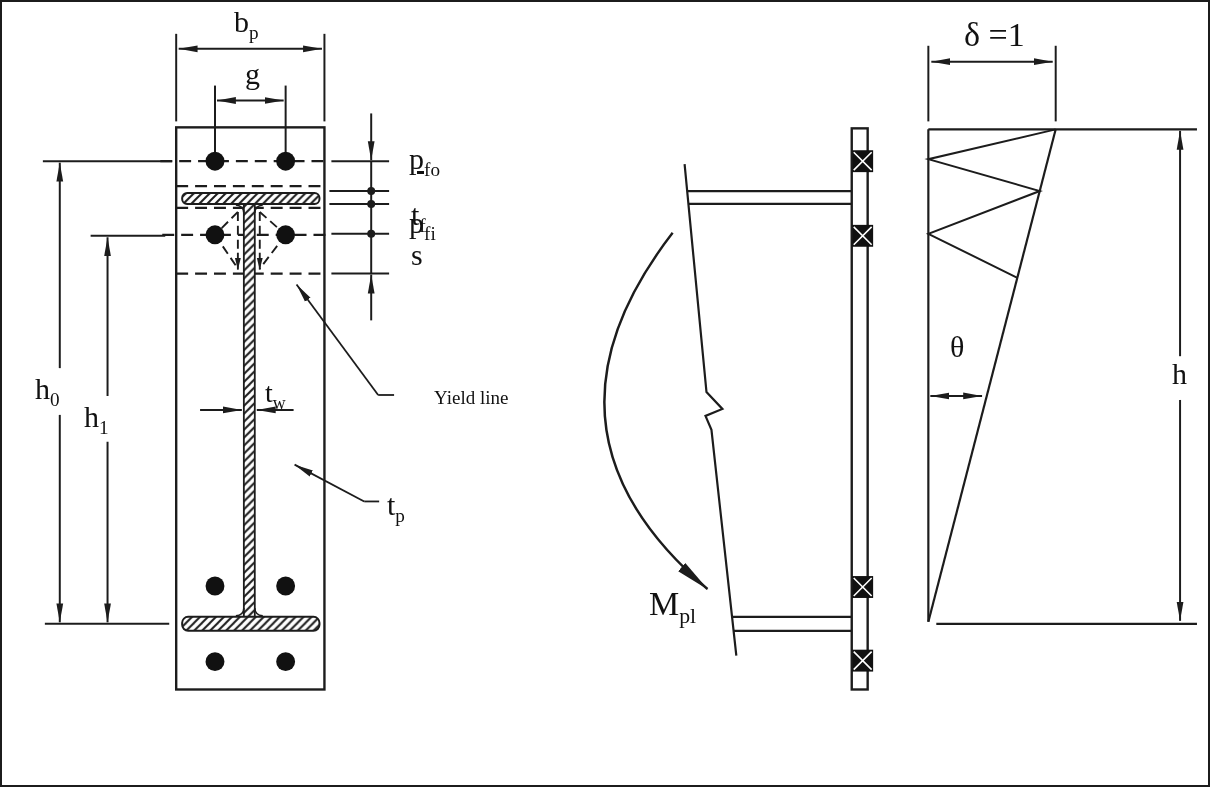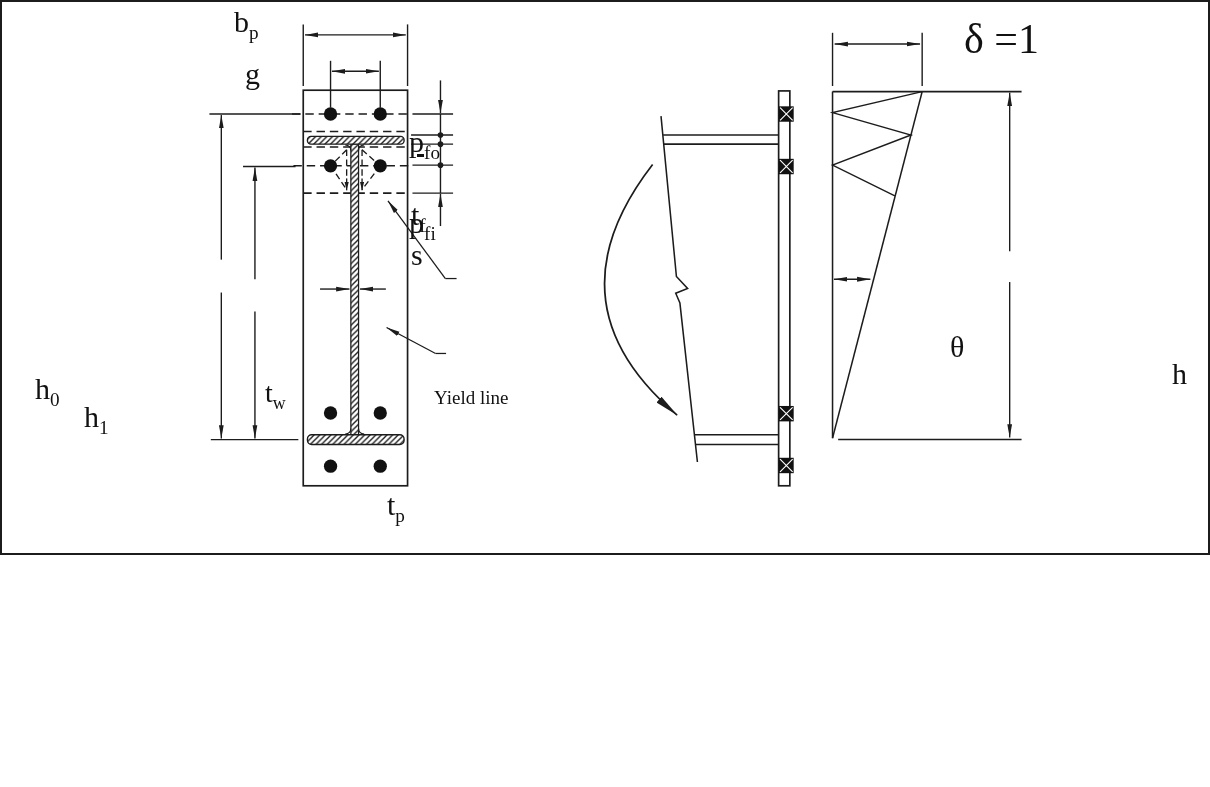--- a/index.html
+++ b/index.html
@@ -1,36 +1,36 @@
 <!DOCTYPE html>
 <html><head>
 <meta charset="utf-8">
 <style>
   html,body{margin:0;padding:0;background:#fff;}
   .frame{
     position:relative;
-    width:1210px;height:555px;
+    width:1210px;height:787px;
     box-sizing:border-box;
     border:2px solid #1c1c1c;
     background:#ffffff;
     overflow:hidden;
     font-family:"Liberation Serif","DejaVu Serif",serif;
   }
   .canvas{position:absolute;left:0;top:0;width:100%;height:100%;}
   .lbl{
     position:absolute;
     color:#111;
     font-family:"Liberation Serif","DejaVu Serif",serif;
     font-size:30px;
     line-height:1;
     white-space:nowrap;
   }
   .lbl sub{font-size:0.64em;line-height:0;}
   .lbl.small{font-size:19px;}
-  .lbl.big{font-size:42px;}
+  .lbl.big{font-size:34px;}
   .lbl.mid{font-size:28px;margin-top:8px;}
   .caption{
     position:absolute;
     left:603px;top:731px;
     transform:translateX(-50%);
     font-size:20.5px;
     color:#111;
     white-space:nowrap;
     font-family:"Liberation Serif","DejaVu Serif",serif;
   }
@@ -216,21 +216,21 @@
         <line x1="1183" y1="356" x2="1183" y2="129.5" marker-end="url(#arr)"></line>
         <line x1="1183" y1="400" x2="1183" y2="622" marker-end="url(#arr)"></line>
       </g>
     </g>
   </svg>
 
   <div class="lbl" style="left:232px;top:5px;"><span>b</span><sub>p</sub></div>
 
   <div class="lbl" style="left:243px;top:57px;">g</div>
 
-  <div class="lbl" style="left:407px;top:125px;text-decoration:underline;"><span>p</span><sub>fo</sub></div>
+  <div class="lbl" style="left:407px;top:142px;text-decoration:underline;"><span>p</span><sub>fo</sub></div>
 
   <div class="lbl" style="left:409px;top:176px;margin-top:22px;"><span>t</span><sub>f</sub></div>
 
   <div class="lbl" style="left:407px;top:206px;"><span>p</span><sub>fi</sub></div>
 
   <div class="lbl" style="left:409px;top:238px;">s</div>
 
   <div class="lbl" style="left:33px;top:372px;"><span>h</span><sub>0</sub></div>
 
   <div class="lbl" style="left:82px;top:400px;"><span>h</span><sub>1</sub></div>

